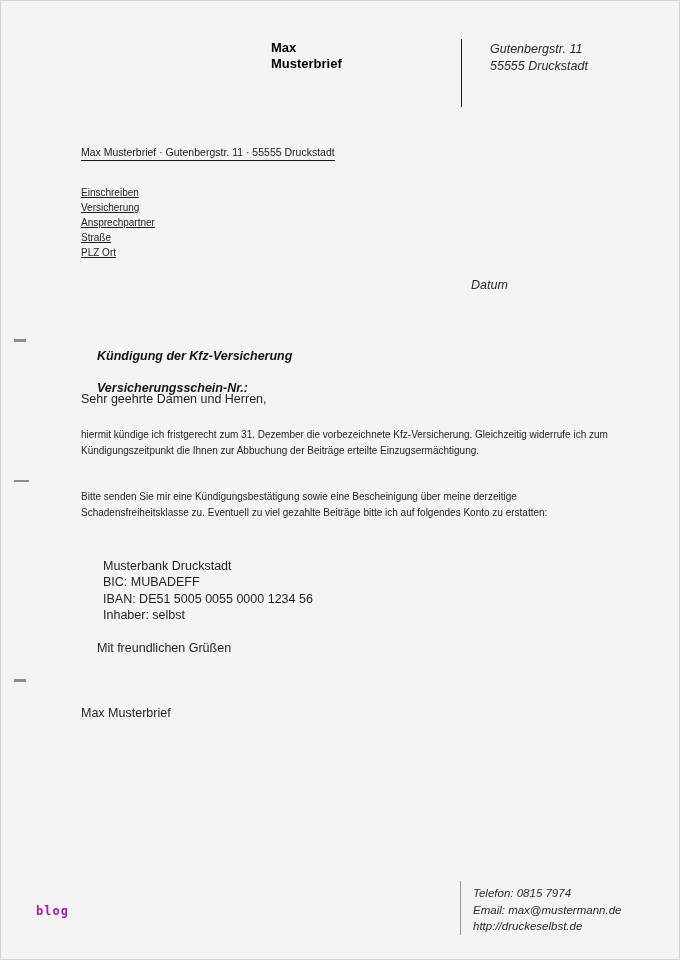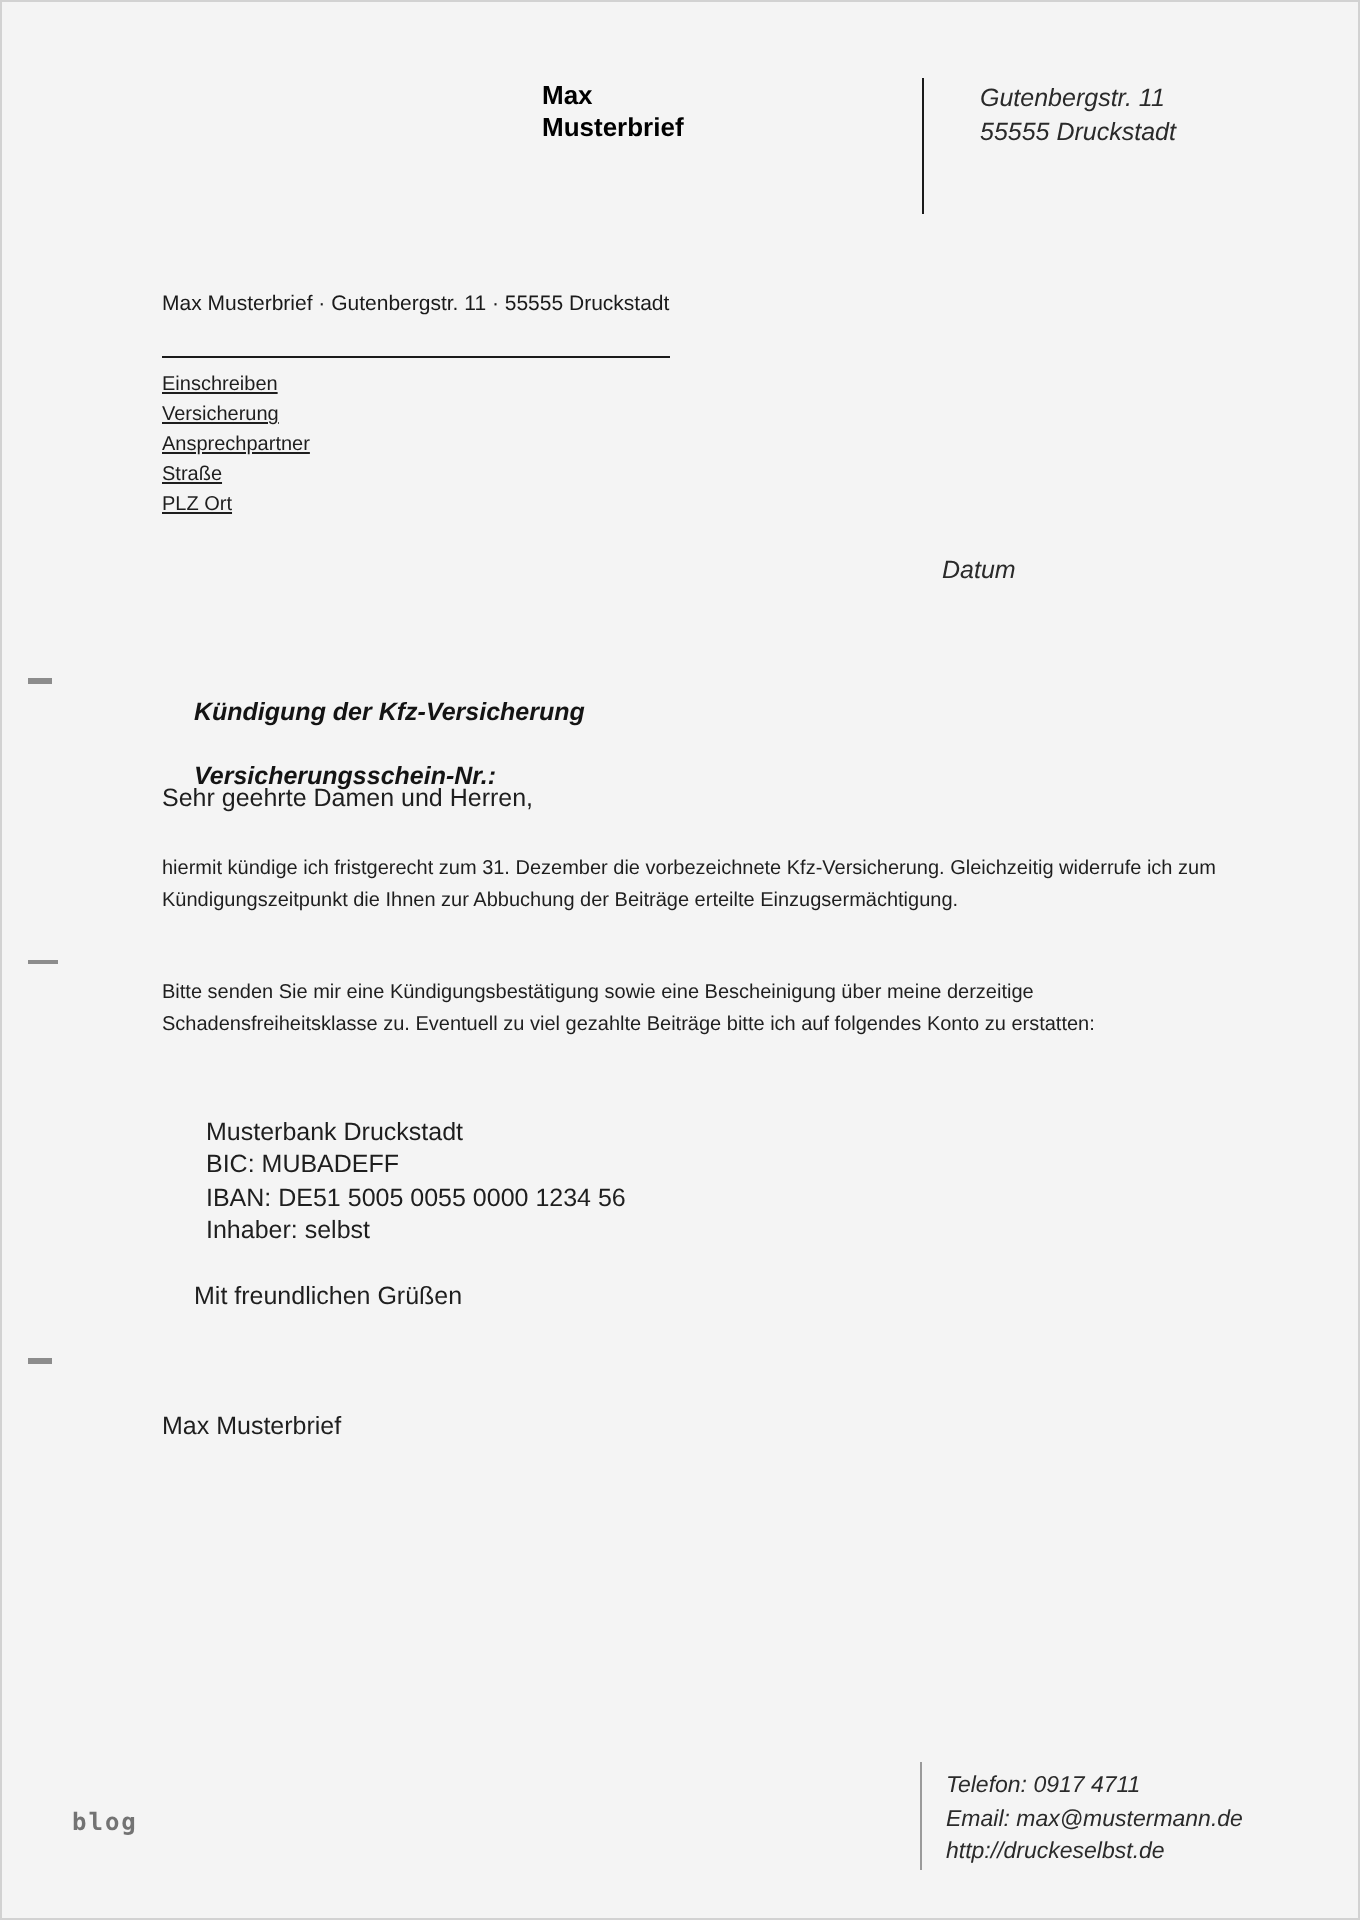--- a/index.html
+++ b/index.html
@@ -31,21 +31,21 @@
     position: absolute; top: 40px; left: 471px;
     font-style: italic; font-size: 12.5px; line-height: 17px; color: #2a2a2a;
   }
   .header-address span { display: block; margin-left: 18px; }
   
   .sender-line {
     position: absolute; top: 145px; left: 80px;
     font-size: 10.5px; color: #1a1a1a;
   }
   .sender-line span {
-    display: inline-block; border-bottom: 1px solid #1a1a1a; padding-bottom: 20px;
+    display: inline-block; border-bottom: 1px solid #1a1a1a; padding-bottom: 2px;
   }
   
   .recipient {
     position: absolute; top: 184px; left: 80px;
     font-size: 10px; line-height: 15px; text-decoration: underline;
   }
   .recipient div { margin: 0; }
   
   .date-label {
     position: absolute; top: 277px; left: 470px;
@@ -71,21 +71,21 @@
     position: absolute; top: 557px; left: 102px;
     font-size: 12.5px; line-height: 16.3px;
   }
   .closing { position: absolute; top: 640px; left: 80px; font-size: 12.5px; margin-left: 16px; }
   .signature { position: absolute; top: 705px; left: 80px; font-size: 12.5px; }
   
   .watermark {
     position: absolute; top: 903px; left: 35px;
     font-family: "DejaVu Sans Mono", monospace;
     font-weight: bold; font-size: 12px; letter-spacing: 1px;
-    color: #737373;
+    color: #a21caf;
   }
   
   .footer-rule {
     position: absolute; top: 880px; left: 459px;
     width: 1px; height: 54px; background: #9a9a9a;
   }
   .footer {
     position: absolute; top: 884px; left: 472px;
     font-style: italic; font-size: 11.5px; line-height: 16.5px; color: #2a2a2a;
   }
@@ -140,18 +140,18 @@
     <div>Inhaber: selbst</div>
   </div>
 
   <div class="closing">Mit freundlichen Grüßen</div>
   <div class="signature">Max Musterbrief</div>
 
   <div class="watermark">blog</div>
 
   <div class="footer-rule"></div>
   <div class="footer">
-    <div>Telefon: 0917 4711</div>
+    <div>Telefon: 0815 7974</div>
     <div>Email: max@mustermann.de</div>
     <div>http://druckeselbst.de</div>
   </div>
 
 </div>
 
 </body></html>

